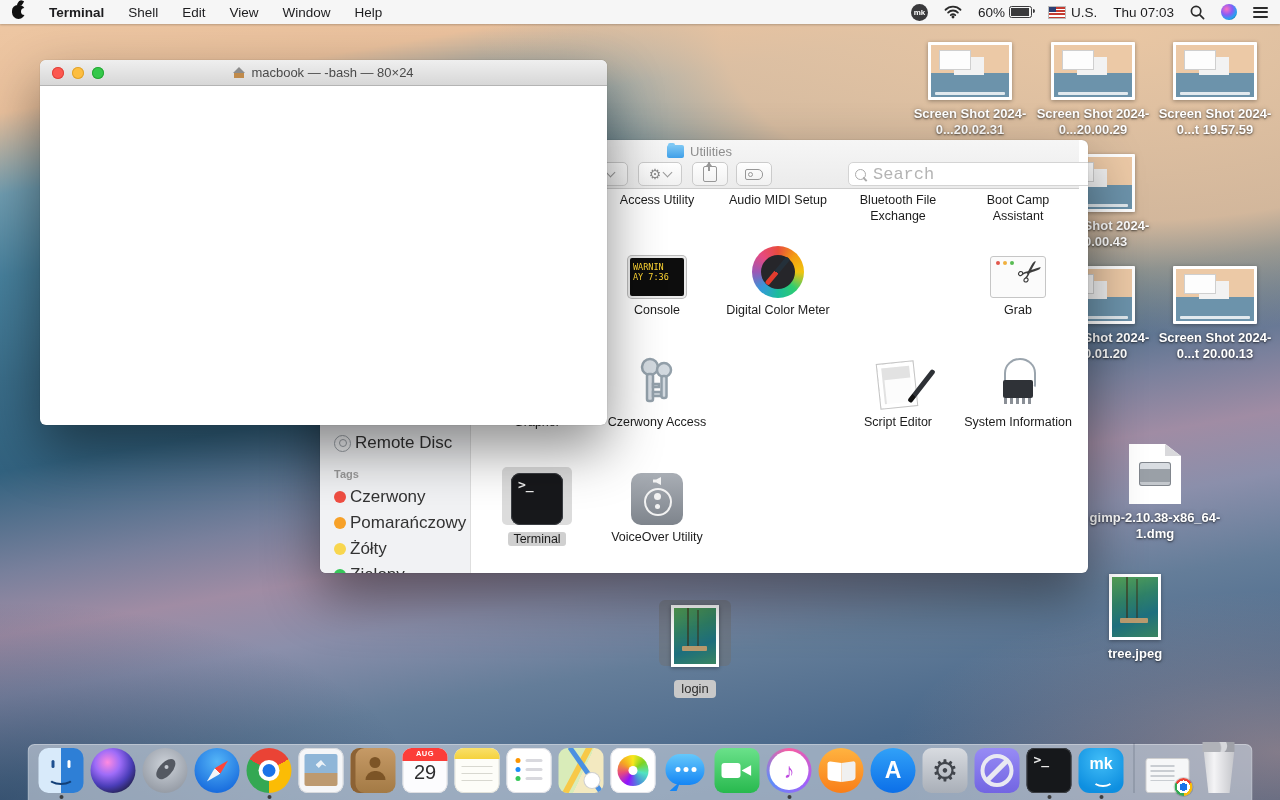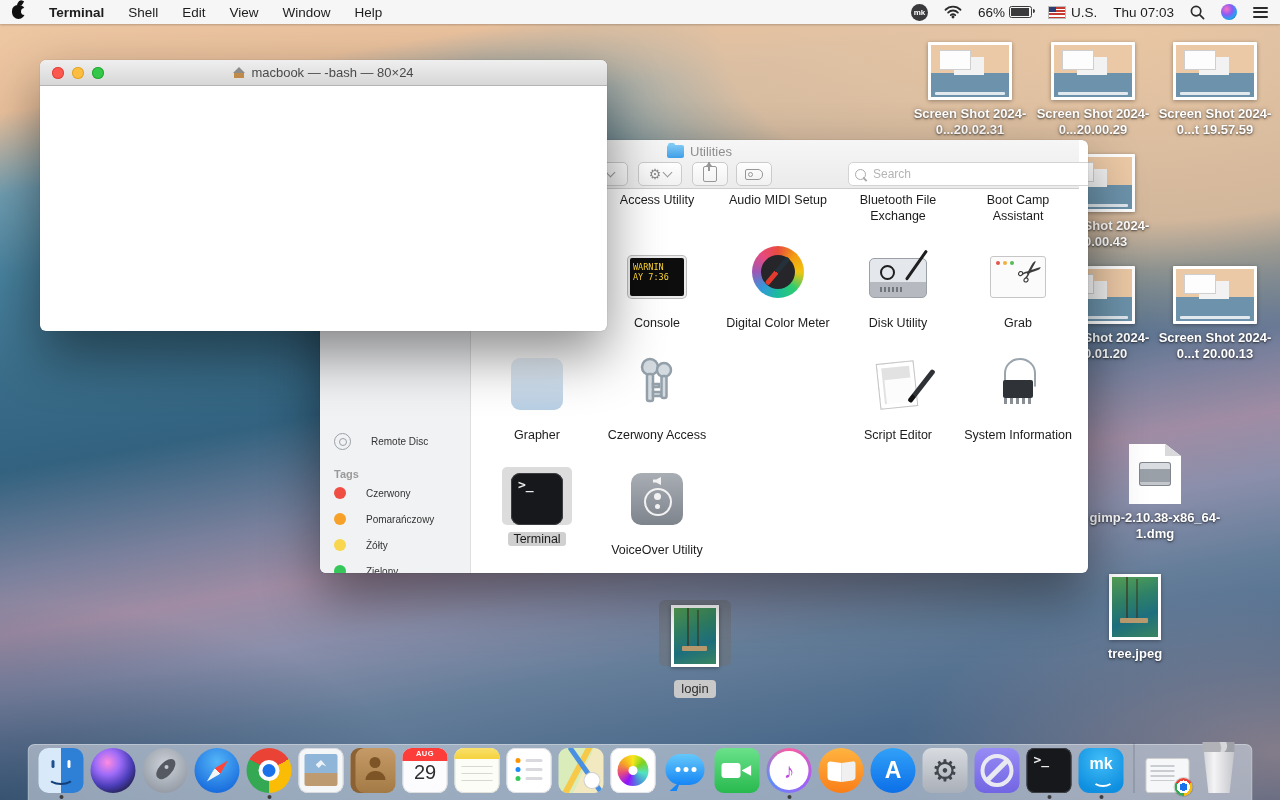--- a/index.html
+++ b/index.html
@@ -52,21 +52,21 @@
     position:relative;margin:0 auto;box-shadow:0 1px 4px rgba(0,0,0,.35)}
   .photo-icon::before{content:"";position:absolute;left:30%;top:0;width:2px;height:70%;background:rgba(60,40,20,.55);box-shadow:10px 2px 0 rgba(60,40,20,.45)}
   .photo-icon::after{content:"";position:absolute;left:18%;top:68%;width:60%;height:5px;background:#b99a6e;border-radius:1px}
   .sel-box{position:absolute;left:659px;top:600px;width:72px;height:66px;background:rgba(110,110,110,.45);border-radius:6px}
   .pill{display:inline-block;background:#c9c9c9;color:#2d2d2d;font-size:13px;font-weight:normal;text-shadow:none;
     border-radius:4px;padding:1px 7px}
   
   .window{position:absolute;border-radius:6px;overflow:hidden;background:#fff;
     box-shadow:0 24px 55px rgba(0,0,0,.45),0 0 1px rgba(0,0,0,.4)}
   
-  .term{left:40px;top:60px;width:567px;height:271px;z-index:30}
+  .term{left:40px;top:60px;width:567px;height:365px;z-index:30}
   .t-bar{height:25px;background:linear-gradient(#efefef,#d7d7d7);border-bottom:1px solid #b4b4b4;position:relative;
     display:flex;align-items:center;justify-content:center;gap:6px;font-size:13px;color:#4a4a4a}
   .lights{position:absolute;left:12px;top:6.5px;display:flex;gap:8px}
   .lights i{width:12px;height:12px;border-radius:50%;display:block}
   .l-red{background:#fc5850;box-shadow:inset 0 0 0 1px #df443c}
   .l-yel{background:#fdbe40;box-shadow:inset 0 0 0 1px #dfa32e}
   .l-grn{background:#34c84a;box-shadow:inset 0 0 0 1px #27a635}
   .house{width:12px;height:11px;position:relative}
   .house::before{content:"";position:absolute;left:1px;bottom:0;width:10px;height:6px;background:#c08a4a}
   .house::after{content:"";position:absolute;left:0;top:0;border-left:6px solid transparent;border-right:6px solid transparent;border-bottom:6px solid #8c8c8c}
@@ -88,31 +88,31 @@
   .gear-glyph{font-size:14px;color:#8a8a8a;line-height:1}
   .share-gl{width:12px;height:14px;border:1.5px solid #979797;border-radius:2px;position:relative}
   .share-gl::after{content:"";position:absolute;left:3.5px;top:-5px;width:2px;height:9px;background:#979797}
   .share-gl::before{content:"";position:absolute;left:1.5px;top:-5px;border-left:3px solid transparent;border-right:3px solid transparent;border-bottom:4px solid #979797}
   .tag-gl{width:16px;height:9px;border:1.5px solid #979797;border-radius:2px 5px 5px 2px;position:relative}
   .tag-gl::before{content:"";position:absolute;left:2px;top:2.5px;width:3px;height:3px;border-radius:50%;border:1px solid #979797}
   .f-search{position:absolute;left:528px;top:22px;width:232px;height:22px;border:1px solid #d4d4d4;border-radius:5px;
     background:#fff;display:flex;align-items:center;padding:0 6px;gap:5px}
   .mag{width:9px;height:9px;border:1.5px solid #ababab;border-radius:50%;position:relative;flex:none}
   .mag::after{content:"";position:absolute;width:1.5px;height:5px;background:#ababab;left:8px;top:7px;transform:rotate(-45deg)}
-  .f-search input{border:none;outline:none;flex:1;font-size:12px;color:#444;background:transparent;font-family:Liberation Sans, sans-serif}
+  .f-search input{border:none;outline:none;flex:1;font-size:17px;color:#444;background:transparent;font-family:Liberation Mono, monospace}
   .f-search input::placeholder{color:#b4b4b4}
   .f-side{position:absolute;left:0;top:48px;bottom:0;width:150px;background:#f1f2f4;border-right:1px solid #dedede}
-  .srow{position:absolute;left:14px;display:flex;align-items:center;gap:20px;font-size:10px;color:#333}
+  .srow{position:absolute;left:14px;display:flex;align-items:center;gap:4px;font-size:17px;color:#333}
   .shead{position:absolute;left:14px;font-size:11px;color:#9a9a9a;font-weight:bold}
   .disc{width:15px;height:15px;border-radius:50%;border:1.5px solid #9aa0a6;position:relative}
   .disc::before{content:"";position:absolute;inset:3.5px;border-radius:50%;border:1.5px solid #9aa0a6}
   .tagdot{width:12px;height:12px;border-radius:50%}
   
   .gitem{position:absolute;width:112px;text-align:center;font-size:12.5px;line-height:16px;color:#1c1c1c}
-  .gicon{height:58px;display:flex;align-items:flex-end;justify-content:center;margin-bottom:17px;position:relative}
+  .gicon{height:58px;display:flex;align-items:flex-end;justify-content:center;margin-bottom:4px;position:relative}
   .selected .gicon{background:#dcdcdc;border-radius:5px;width:70px;margin:0 auto 6px}
   .u-console{width:58px;height:42px;background:#0d0d0d;border:2px solid #ececec;border-radius:4px;box-shadow:0 0 0 1px #bbb;
     color:#ffd633;font-family:"DejaVu Sans Mono",monospace;font-size:8.5px;line-height:10px;text-align:left;
     padding:4px 3px;white-space:pre-line;box-sizing:border-box}
   .u-dcm{width:52px;height:52px;border-radius:50%;position:relative;
     background:conic-gradient(#e84c3d,#f39c12,#f1c40f,#2ecc71,#1abc9c,#3498db,#9b59b6,#e64980,#e84c3d)}
   .u-dcm::before{content:"";position:absolute;inset:9px;border-radius:50%;background:#26262a}
   .u-dcm::after{content:"";position:absolute;left:23px;top:8px;width:5px;height:34px;transform:rotate(40deg);
     background:linear-gradient(#24303a 0 55%,#e23b2e 55%);border-radius:2px}
   .u-disk{width:56px;height:38px;border-radius:5px;position:relative;border:1px solid #9aa0a6;
@@ -356,28 +356,20 @@
 AY 7:36</div>
       </div>
     <div>Console</div>
   </div>
   <div class="gitem" style="left:402px;top:100px">
     <div class="gicon">
         <div class="u-dcm"></div>
       </div>
     <div>Digital Color Meter</div>
   </div>
-  <div class="gitem" style="left:522px;top:100px">
-    <div class="gicon">
-        <div class="u-disk">
-          <span class="steth"></span>
-        </div>
-      </div>
-    <div>Disk Utility</div>
-  </div>
   <div class="gitem" style="left:642px;top:100px">
     <div class="gicon">
         <div class="u-grab">
           <span class="u-scis">✂</span>
         </div>
       </div>
     <div>Grab</div>
   </div>
 
   <div class="gitem" style="left:161px;top:212px">
@@ -460,21 +452,21 @@
     <span class="mk-badge">mk</span>
     <svg width="18" height="14" viewBox="0 0 24 18">
       <g fill="none" stroke="#2b2b2b" stroke-width="2.4" stroke-linecap="round">
         <path d="M2 6a14 14 0 0 1 20 0"></path>
           <path d="M5.5 9.8a9 9 0 0 1 13 0"></path>
           <path d="M9 13.2a4.8 4.8 0 0 1 6 0"></path>
       </g>
         <circle cx="12" cy="15.6" r="1.9" fill="#2b2b2b"></circle>
     </svg>
     <span class="battery">
-      <span>66%</span>
+      <span>60%</span>
       <span class="batt-shell"></span>
     </span>
     <span style="display:flex;align-items:center;gap:5px">
       <span class="flag"></span>
       <span>U.S.</span>
     </span>
     <span>Thu 07:03</span>
     <svg width="15" height="15" viewBox="0 0 16 16">
       <circle cx="6.5" cy="6.5" r="5" fill="none" stroke="#2b2b2b" stroke-width="1.8"></circle>
       <line x1="10.5" y1="10.5" x2="14.5" y2="14.5" stroke="#2b2b2b" stroke-width="1.8" stroke-linecap="round"></line>

